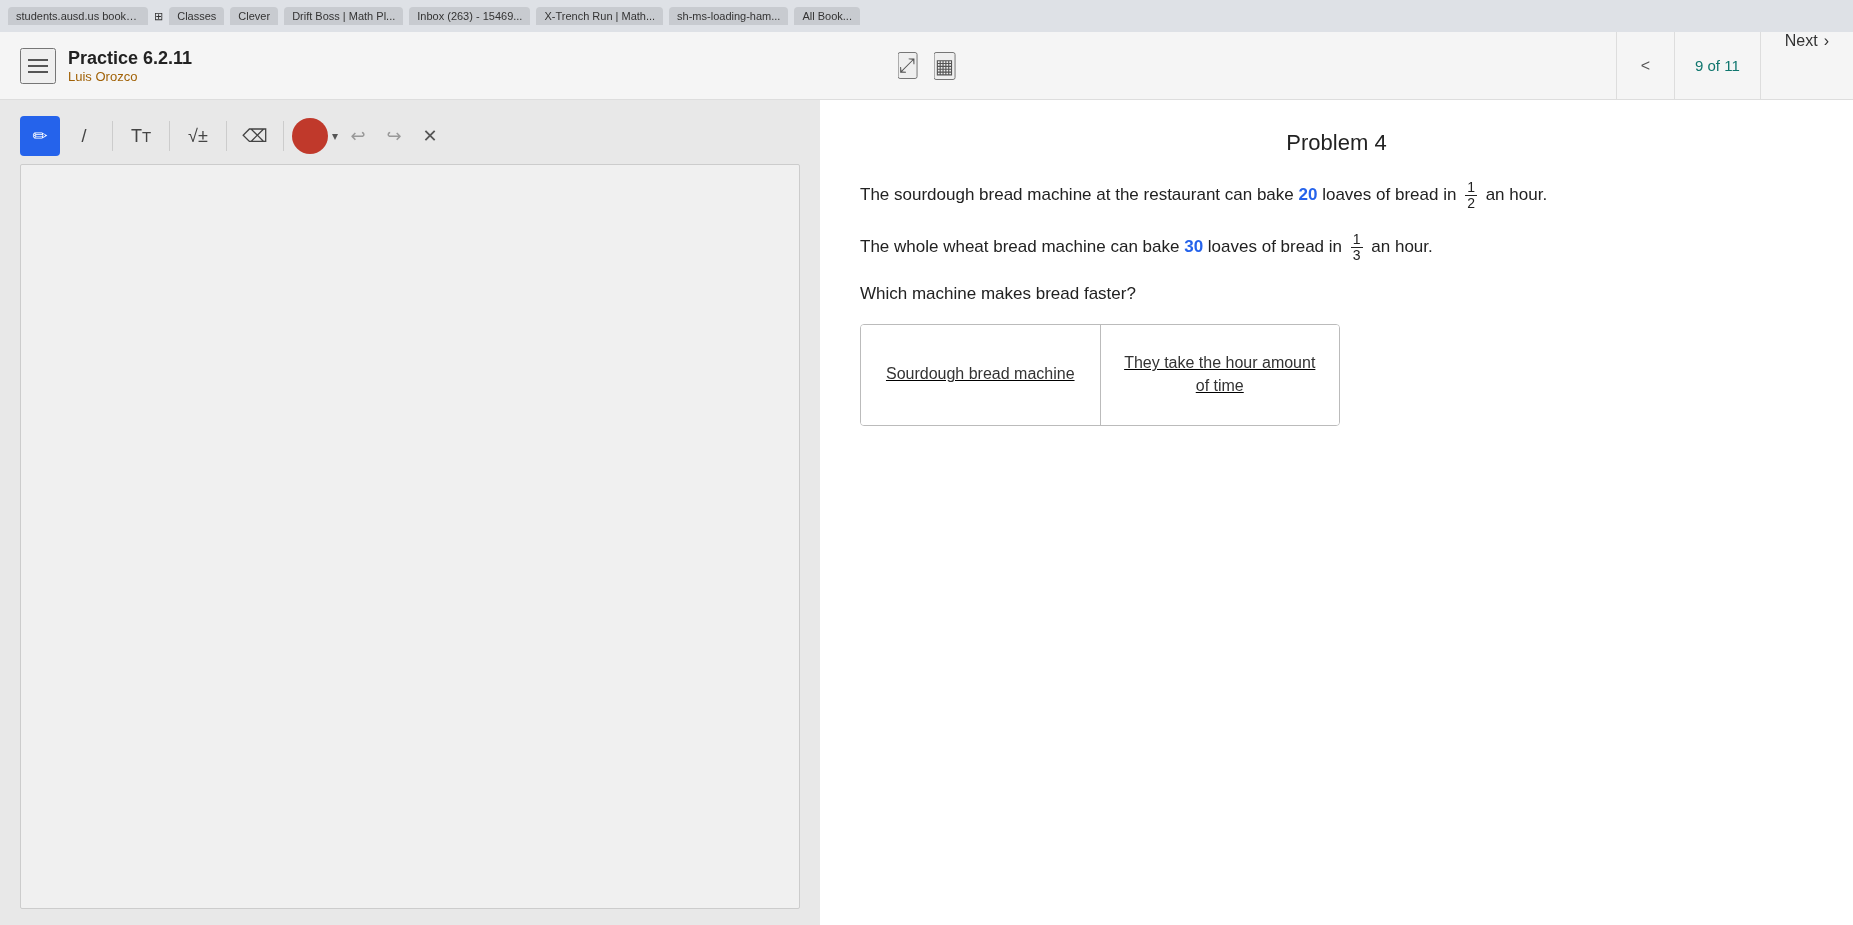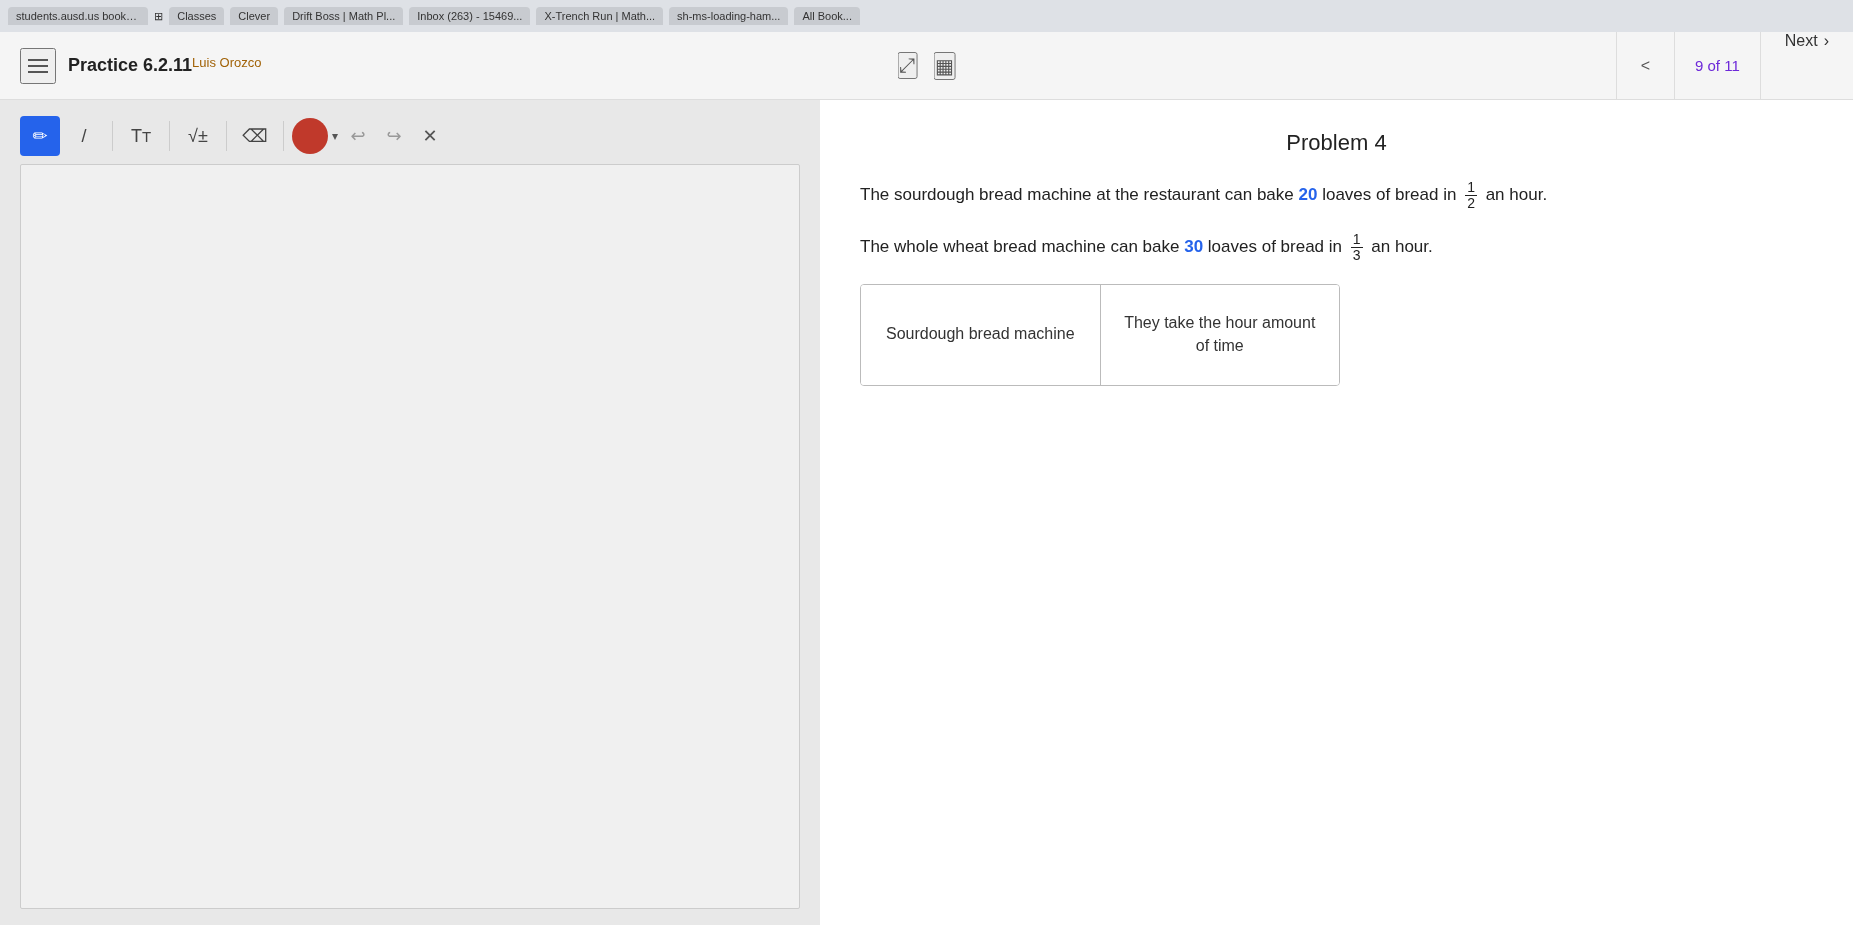--- a/index.html
+++ b/index.html
@@ -58,21 +58,21 @@
       cursor: pointer;
       margin-right: 12px;
     }
     .hamburger-line {
       width: 20px;
       height: 2px;
       background: #555;
     }
     .header-title-block {
       display: flex;
-      flex-direction: row;
+      flex-direction: column;
     }
     .header-title {
       font-size: 18px;
       font-weight: 600;
       color: #222;
     }
     .header-subtitle {
       font-size: 13px;
       color: #a16207;
     }
@@ -111,21 +111,21 @@
       cursor: pointer;
       border-left: 1px solid #ddd;
       background: transparent;
       border-top: none;
       border-right: none;
       border-bottom: none;
     }
     .page-indicator {
       padding: 8px 20px;
       font-size: 15px;
-      color: #6d28d9;
+      color: #0f766e;
       border-left: 1px solid #ddd;
       height: 100%;
       display: flex;
       align-items: center;
     }
     .next-btn {
       height: 100%;
       padding: 0 24px;
       display: flex;
       align-items: flex-start;
@@ -292,20 +292,21 @@
     }
 
     
     .answer-options {
       display: flex;
       gap: 0;
       border: 1px solid #bbb;
       border-radius: 4px;
       overflow: hidden;
       max-width: 480px;
+      text-decoration: underline;
     }
     .answer-option {
       flex: 1;
       padding: 20px 16px;
       text-align: center;
       font-size: 16px;
       color: #333;
       background: #fff;
       cursor: pointer;
       border-right: 1px solid #bbb;
@@ -400,20 +401,21 @@
       <span>The whole wheat bread machine can bake</span>
       <span class="highlight-num">30</span>
       <span>loaves of bread in</span>
       <span class="fraction">
         <span class="numerator">1</span>
         <span class="denominator">3</span>
       </span>
       <span>an hour.</span>
     </p>
 
+    <p class="question-text">Which machine makes bread faster?</p>
 
     <div class="answer-options">
       <div class="answer-option">
         <span>Sourdough bread machine</span>
       </div>
       <div class="answer-option">
         <span>They take the hour amount of time</span>
       </div>
     </div>
   </div>

